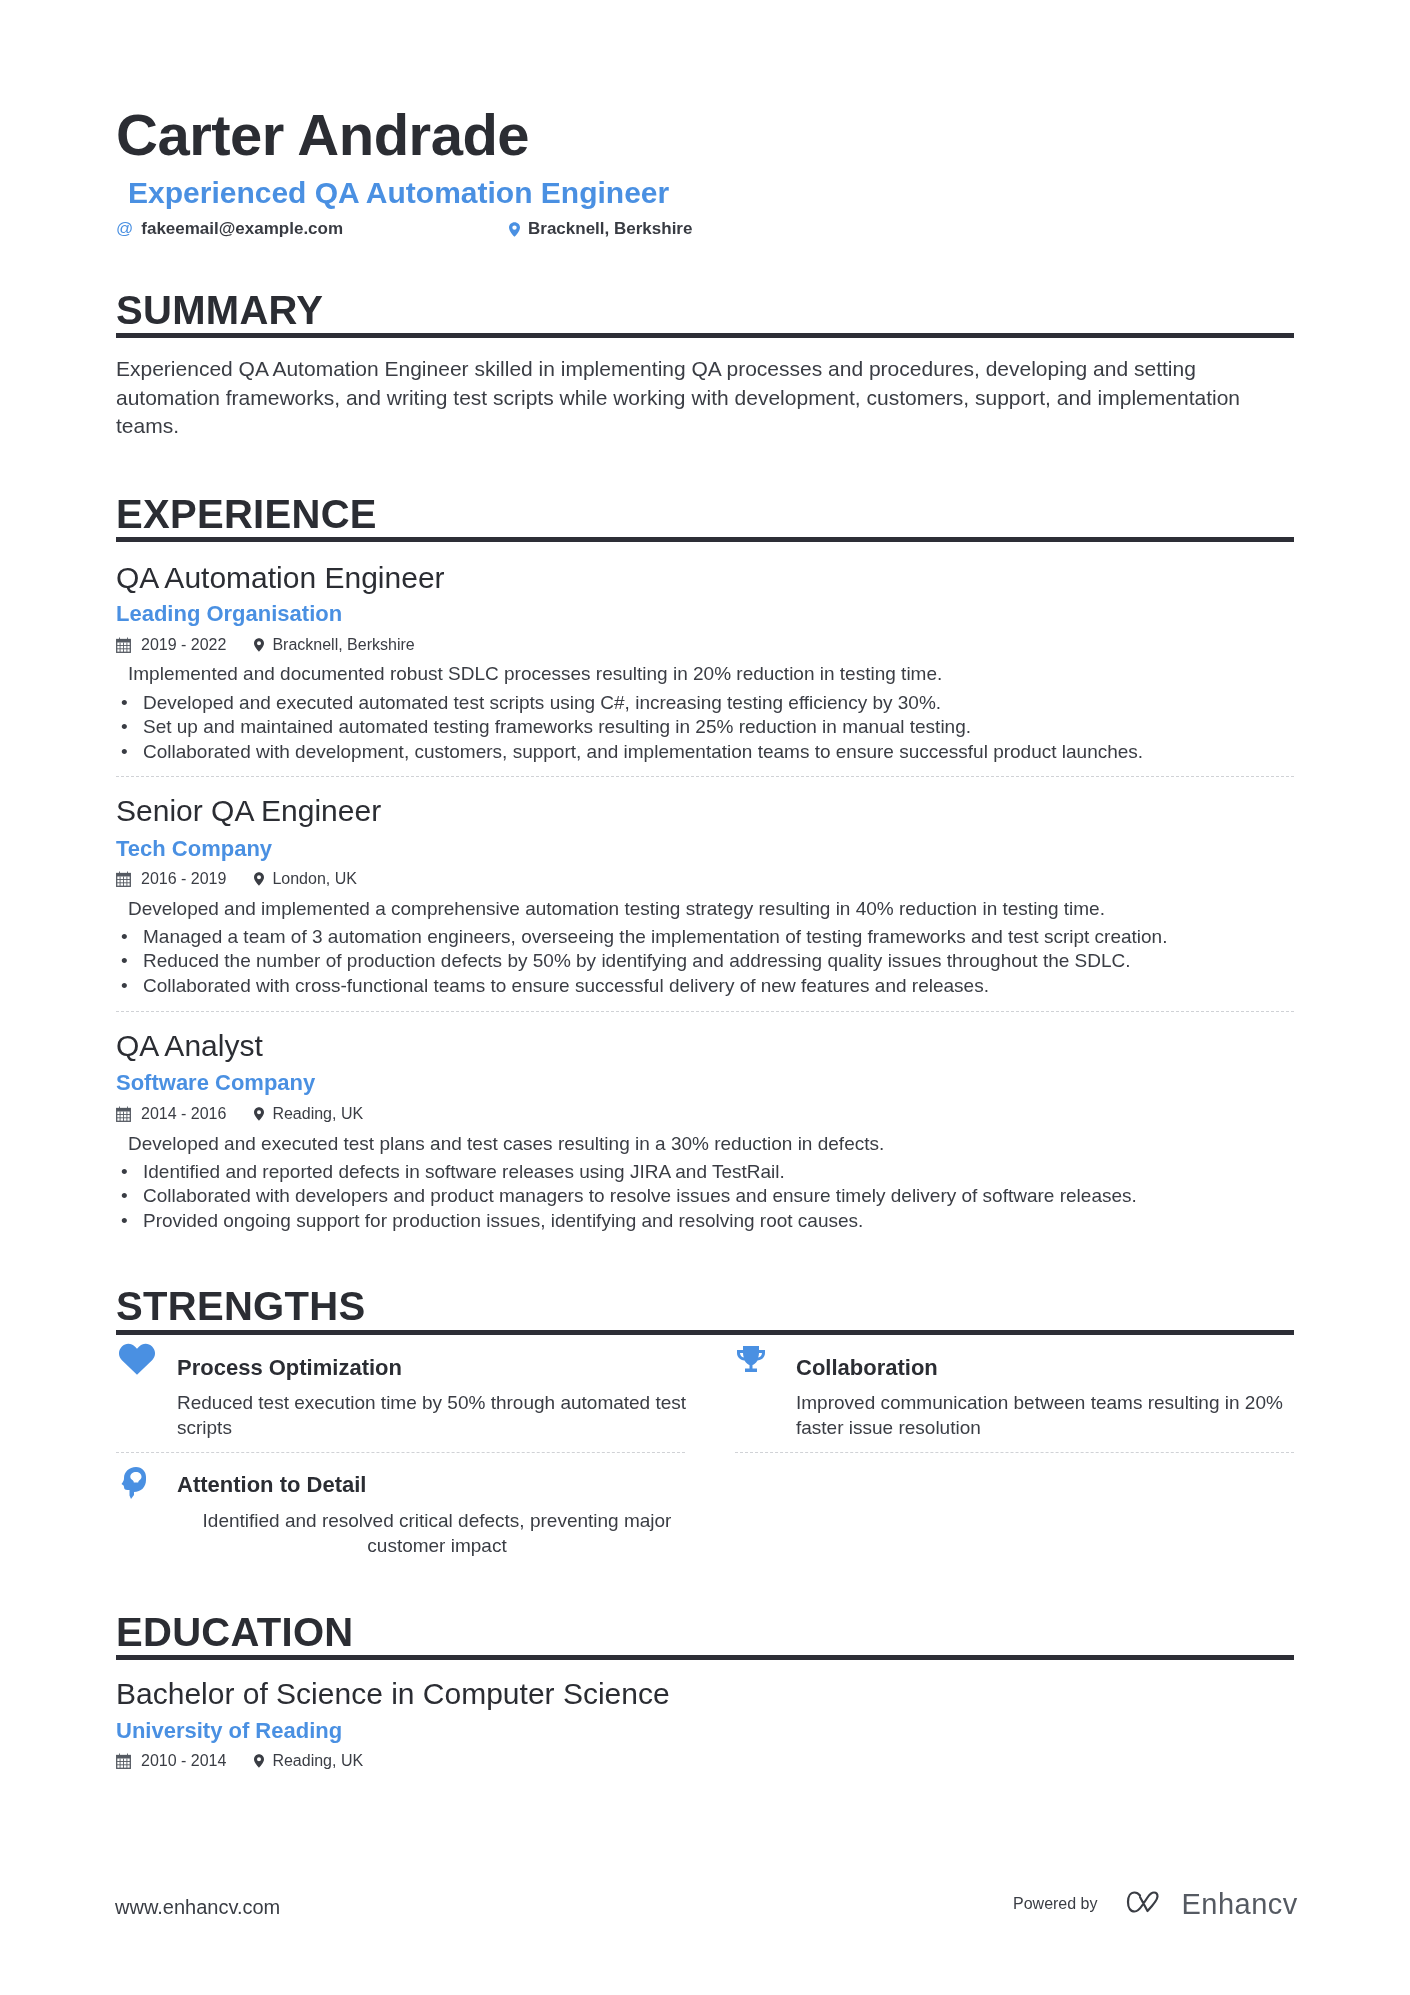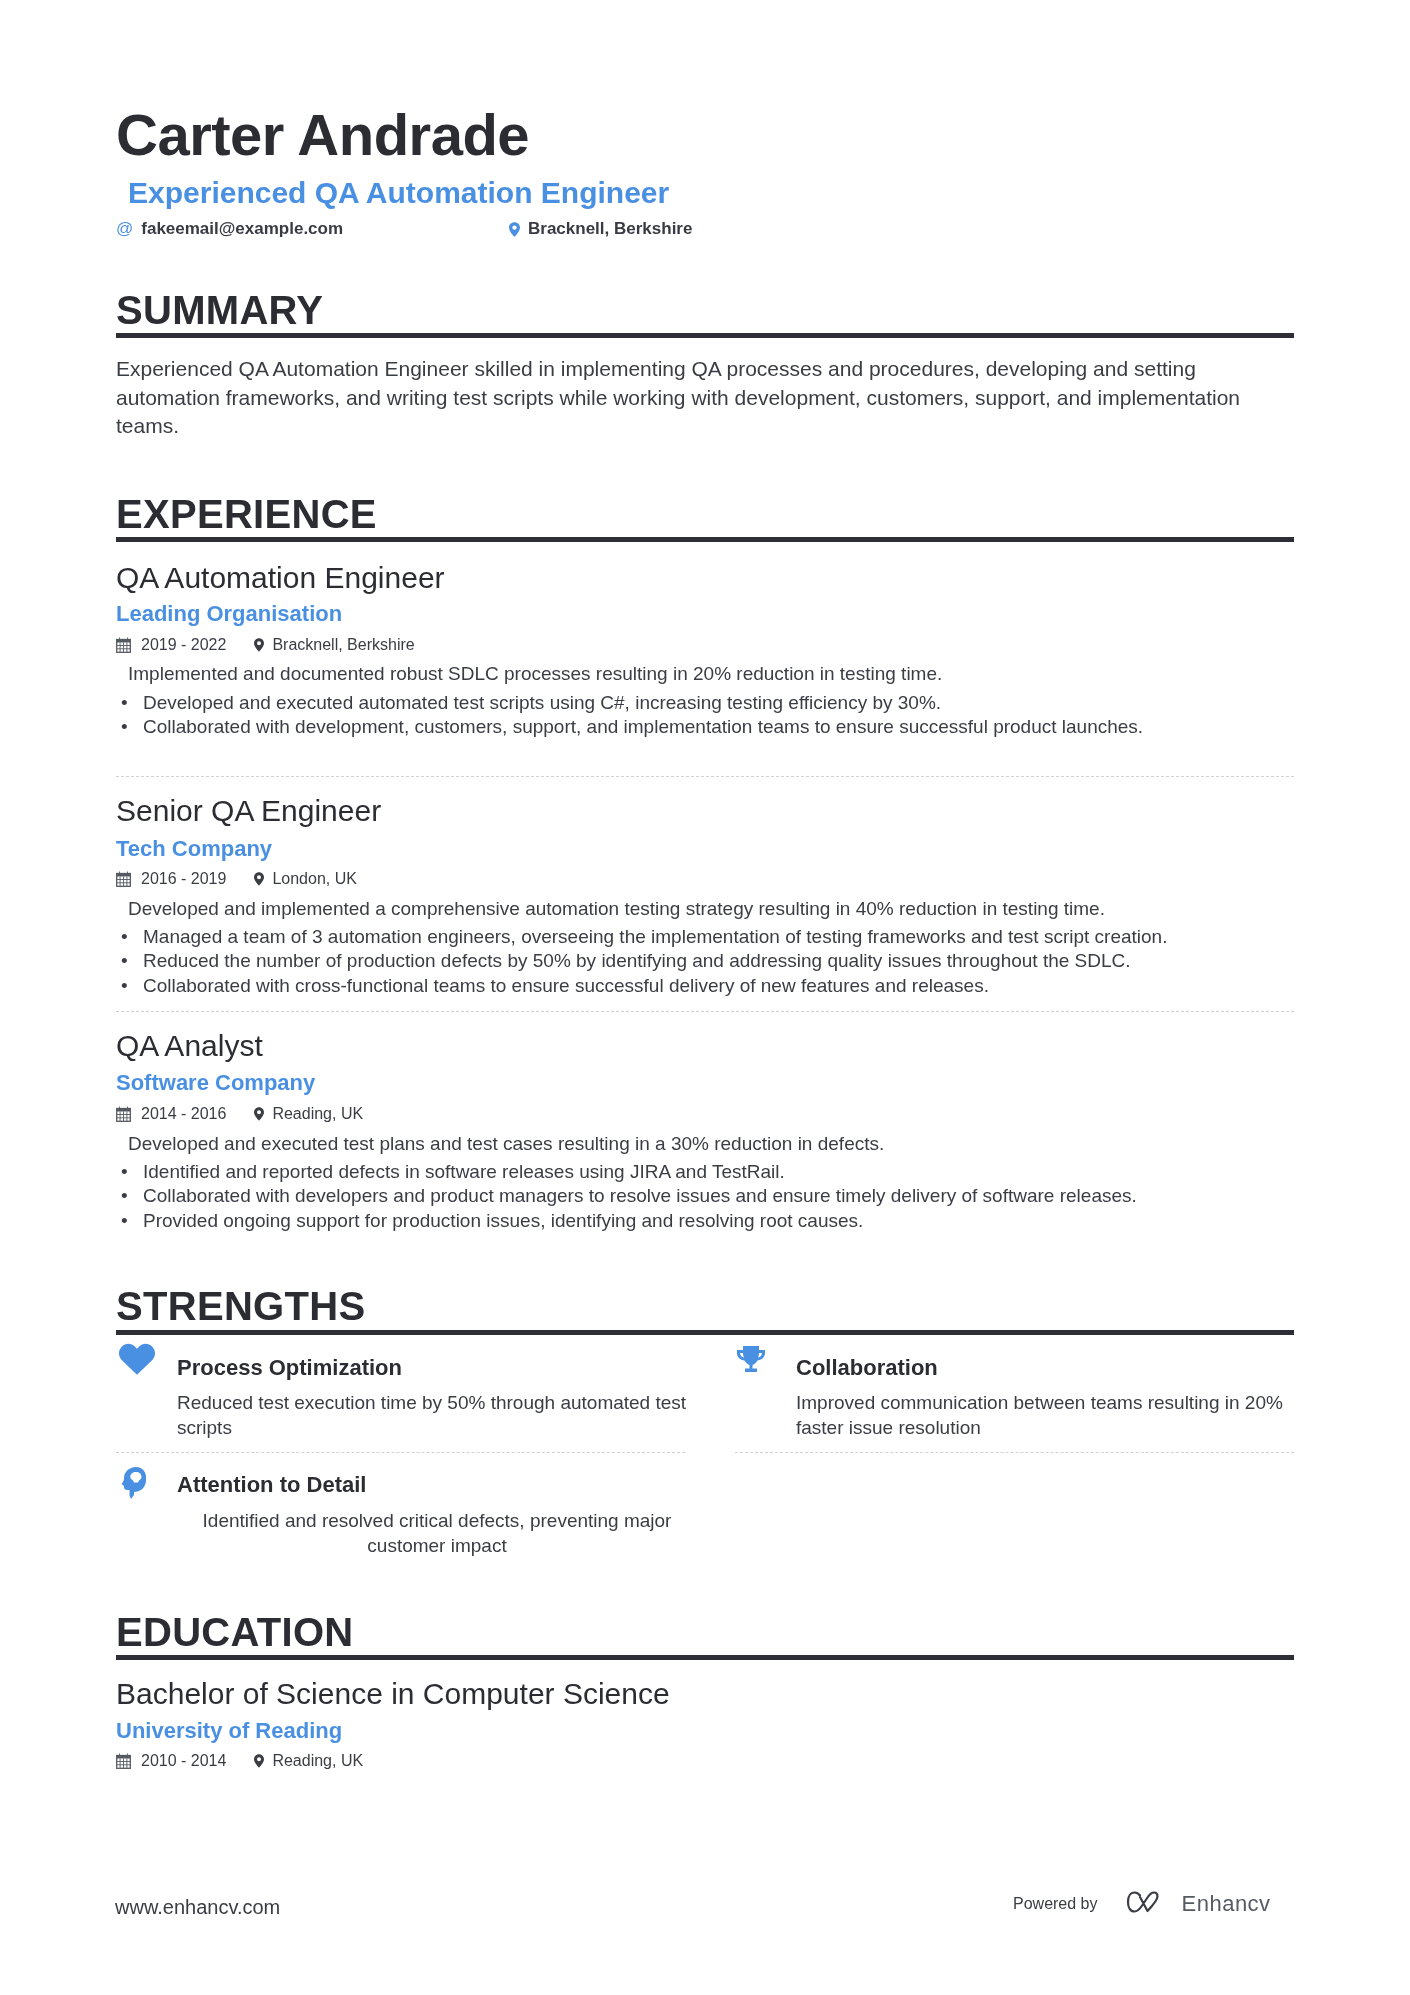--- a/index.html
+++ b/index.html
@@ -23,21 +23,21 @@
   .bullets { left: 0; list-style: none; }
   .bullets li { position: relative; padding-left: 27px; font-size: 19px; line-height: 24.3px; color: #3a3d44; white-space: nowrap; }
   .bullets li::before { content: "\2022"; position: absolute; left: 5px; top: 0; color: #3a3d44; }
   .dash { height: 0; border-top: 1.5px dashed #d0d2d6; }
   .str-icon { width: 36px; height: 32px; display: flex; align-items: center; justify-content: center; }
   .str-title { font-size: 22px; font-weight: bold; color: #2b2d33; line-height: 28px; white-space: nowrap; }
   .str-desc { font-size: 19px; line-height: 24.5px; color: #3a3d44; width: 520px; }
   .footer-left { top: 1896px; left: 115px; font-size: 20px; color: #3a3d44; }
   .footer-right { top: 1890px; left: 1013px; display: flex; align-items: center; height: 28px; white-space: nowrap; }
   .footer-right .pb { font-size: 16px; color: #3a3d44; margin-right: 28px; }
-  .footer-right .brand { font-size: 22px; color: #555a62; margin-left: 12px; letter-spacing: 0.5px; }
+  .footer-right .brand { font-size: 29px; color: #555a62; margin-left: 12px; letter-spacing: 0.5px; }
 </style>
 </head>
 <body>
 
 <div class="page">
 
   <div class="abs name">Carter Andrade</div>
   <div class="abs headline">Experienced QA Automation Engineer</div>
   <div class="abs contact" style="left:0;">
     <span class="ic">@</span>
@@ -73,20 +73,21 @@
     <span class="pin">
         <svg width="10" height="14" viewBox="0 0 12 16">
           <path d="M6 0C2.7 0 0 2.6 0 5.9 0 10.3 6 16 6 16s6-5.7 6-10.1C12 2.6 9.3 0 6 0zm0 8.3a2.4 2.4 0 1 1 0-4.8 2.4 2.4 0 0 1 0 4.8z" fill="#3a3d44"></path>
         </svg>
       </span>
     <span>Bracknell, Berkshire</span>
   </div>
   <div class="abs desc" style="top:662px;">Implemented and documented robust SDLC processes resulting in 20% reduction in testing time.</div>
   <ul class="abs bullets" style="top:691px;">
     <li>Developed and executed automated test scripts using C#, increasing testing efficiency by 30%.</li>
+    <li>Set up and maintained automated testing frameworks resulting in 25% reduction in manual testing.</li>
     <li>Collaborated with development, customers, support, and implementation teams to ensure successful product launches.</li>
   </ul>
   <div class="abs dash" style="top:776px; left:0; width:1178px;"></div>
 
   <div class="abs job-title" style="top:793px;">Senior QA Engineer</div>
   <div class="abs company" style="top:835px;">Tech Company</div>
   <div class="abs meta" style="top:868px;">
     <span class="cal">
         <svg width="15" height="16" viewBox="0 0 15 16">
           <rect x="0.7" y="2.5" width="13.6" height="12.8" fill="none" stroke="#555a62" stroke-width="1.3"></rect>

